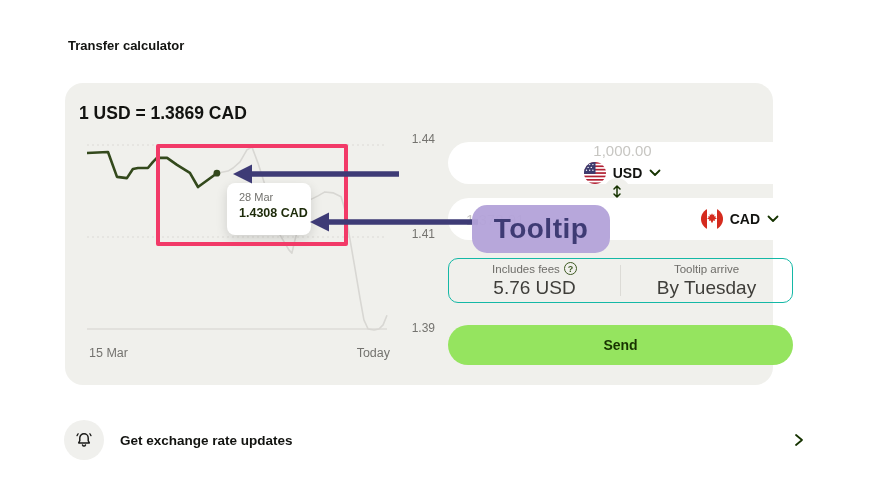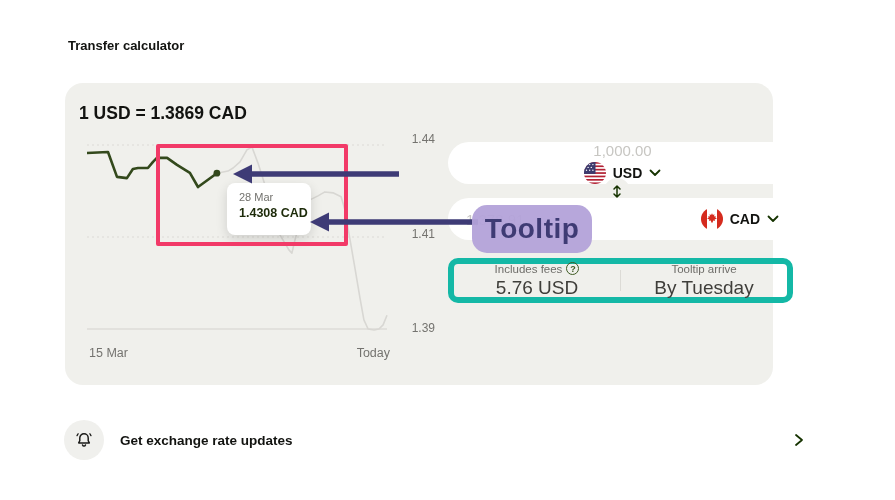--- a/index.html
+++ b/index.html
@@ -29,21 +29,21 @@
   .row-from { top:59px;flex-direction:column; } .row-to { top:115px; }
   .amt-value { font-size:15px; color:#c7c6c2; flex:1; }
   .currency { display:flex; align-items:center; gap:7px; cursor:pointer; }
   .currency .code { font-size:14px; font-weight:bold; color:#121310; }
 
   .swap-btn { position:absolute; left:539px; top:95px; width:26px; height:26px; border:none;
               border-radius:50%; background:#f0f0ec; display:flex; align-items:center;
               justify-content:center; cursor:pointer; }
 
   .fees-box { position:absolute; left:383px; top:175px; width:345px; height:45px;
-              border:6px solid #14b8a6; border-radius:10px; display:flex; }
+              border:1px solid #14b8a6; border-radius:10px; display:flex; }
   .fees-col { flex:1; display:flex; flex-direction:column; align-items:center; justify-content:center; gap:2px; }
   .fees-div { width:1px; background:#dcdbd6; margin:6px 0; }
   .fees-label { font-size:11.5px; color:#6e6d69; display:flex; align-items:center; gap:4px; }
   .fees-value { font-size:19px; color:#3f3e3a; }
   .qmark { display:inline-flex; width:13px; height:13px; border:1.3px solid #3e5a22; border-radius:50%;
            font-size:9px; font-weight:bold; color:#3e5a22; align-items:center; justify-content:center; }
 
   .send-btn { position:absolute; left:383px; top:242px; width:345px; height:40px; border:none;
               border-radius:20px; background:#95e45f; font-family:"Liberation Sans",sans-serif;
               font-size:14px; font-weight:bold; color:#173300; cursor:pointer; }
@@ -55,21 +55,21 @@
   .footer-label { margin-left:16px; font-size:13.5px; font-weight:bold; color:#121310; flex:1; }
   .footer-chevron { margin-right:16px; }
 
   .hl-rect { position:absolute; left:156px; top:144px; width:192px; height:102px;
              border:4px solid #f23a68; border-radius:2px; z-index:5; pointer-events:none; }
   .arrows-svg { position:absolute; left:0; top:0; z-index:8; pointer-events:none; }
   .badge { position:absolute; z-index:9; background:rgba(179,162,217,0.95); border-radius:15px;
            display:flex; align-items:center; justify-content:center;
            font-weight:bold; color:#3e3b74; letter-spacing:0.5px; }
   .badge-dp { left:395px; top:150px; width:188px; height:48px; font-size:28px; }
-  .badge-tt { left:472px; top:205px; width:120px; height:48px; font-size:28px; }
+  .badge-tt { left:472px; top:205px; width:138px; height:48px; font-size:28px; }
 </style>
 </head>
 <body>
 
 <div class="stage">
 
   <div class="page-title">Transfer calculator</div>
 
   <section class="card">
     <div class="rate-heading">1 USD = 1.3869 CAD</div>
@@ -173,20 +173,21 @@
       </div>
       <div class="fees-div"></div>
       <div class="fees-col">
         <div class="fees-label">
             <span>Tooltip arrive</span>
           </div>
         <div class="fees-value">By Tuesday</div>
       </div>
     </div>
 
+    <button class="send-btn">Send</button>
   </section>
 
   <div class="footer-row">
     <span class="bell-circle">
       <svg width="22" height="22" viewBox="0 0 24 24">
         <path d="M12 5.2a4.6 4.6 0 0 0-4.6 4.6v3l-1.2 2.4h11.6l-1.2-2.4v-3A4.6 4.6 0 0 0 12 5.2z" fill="none" stroke="#1a1a18" stroke-width="1.6" stroke-linejoin="round"></path>
         <path d="M10.4 17.4a1.7 1.7 0 0 0 3.2 0" fill="none" stroke="#1a1a18" stroke-width="1.6" stroke-linecap="round"></path>
         <path d="M5.6 5.2L4.4 7.3 M18.4 5.2l1.2 2.1" fill="none" stroke="#1a1a18" stroke-width="1.4" stroke-linecap="round"></path>
       </svg>
     </span>

